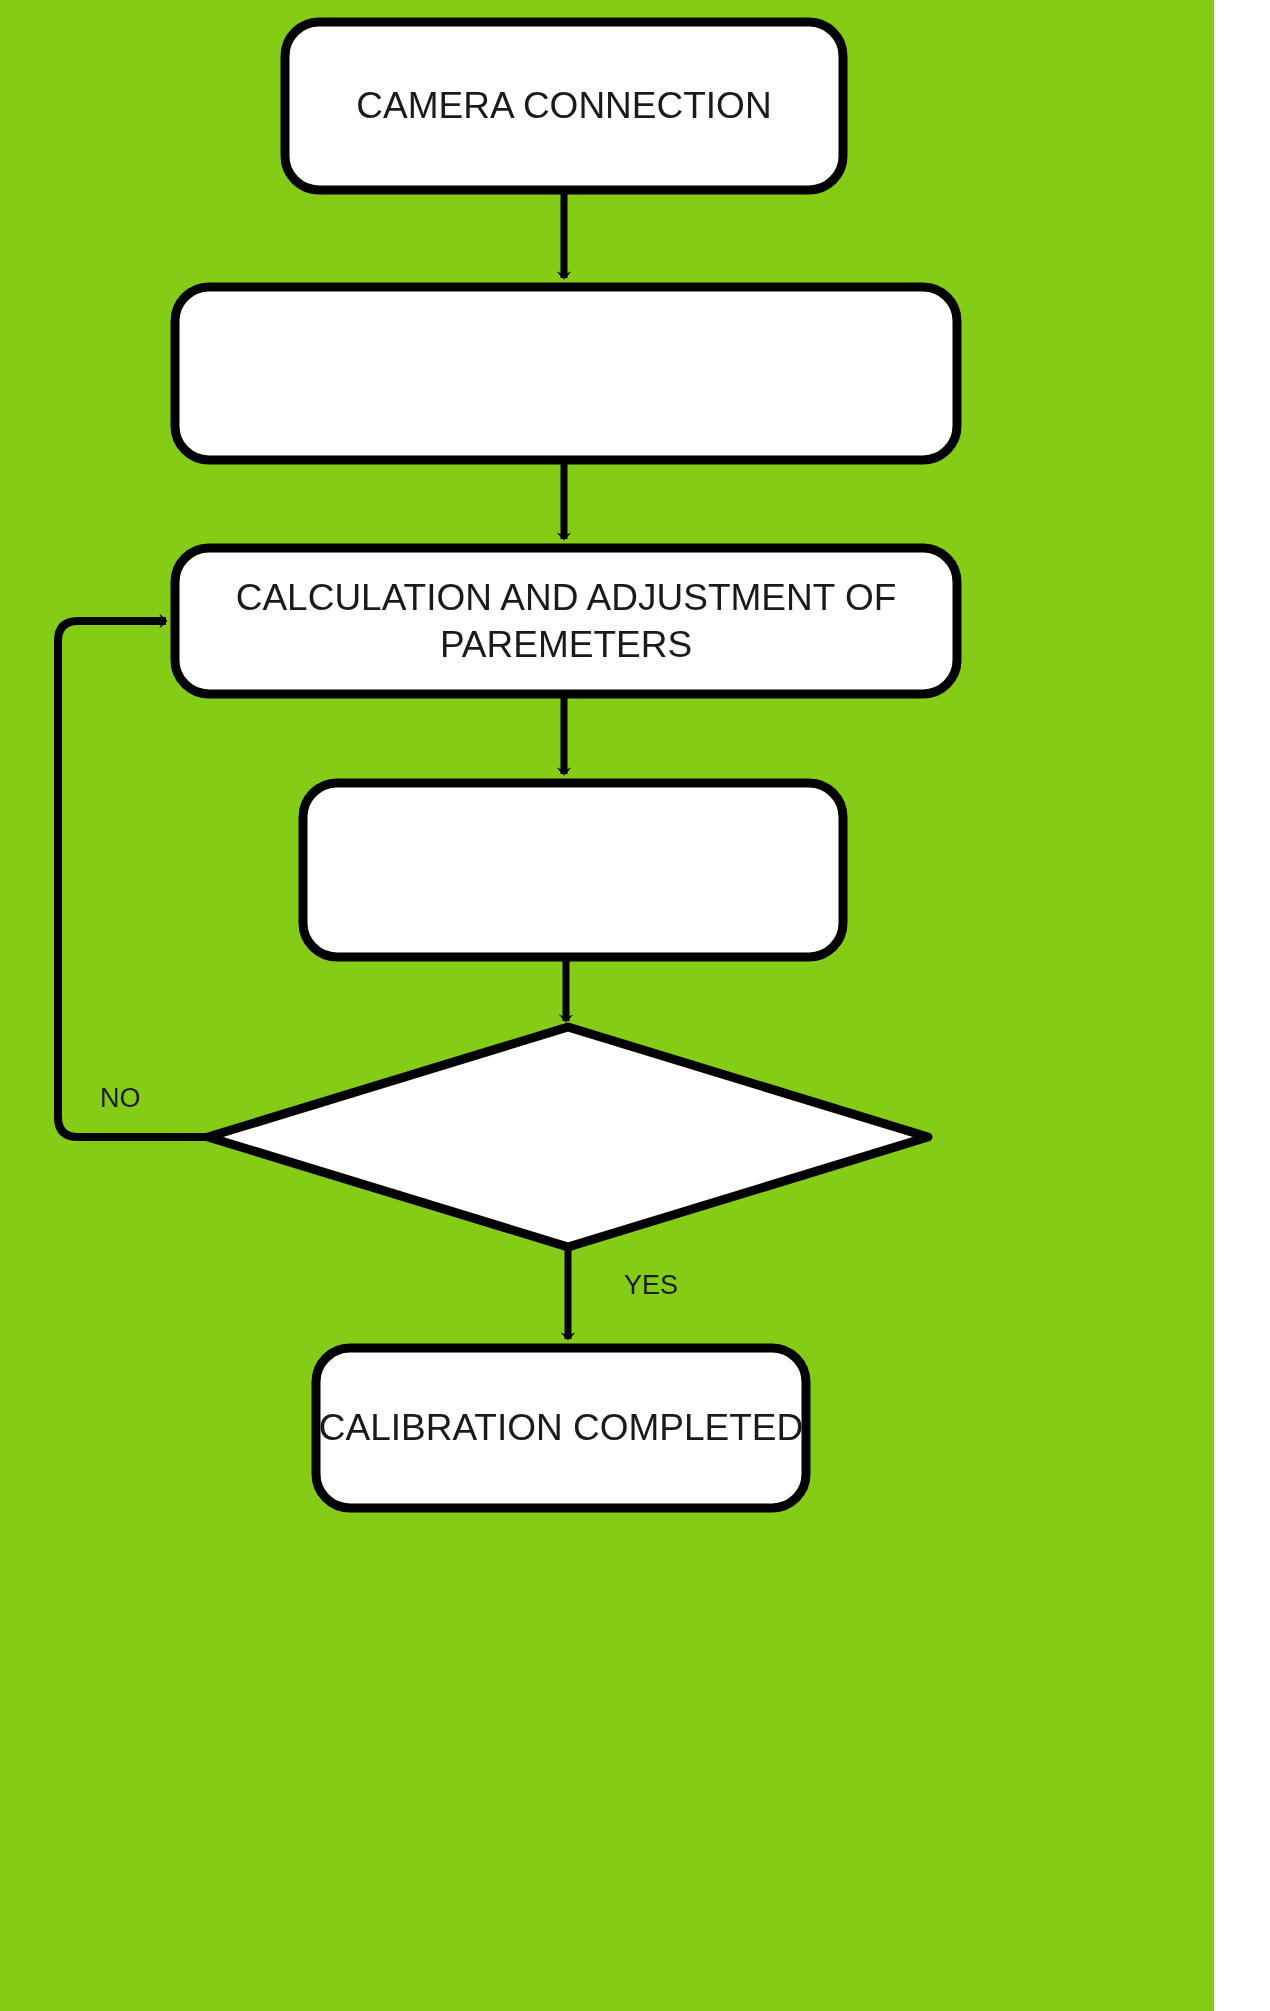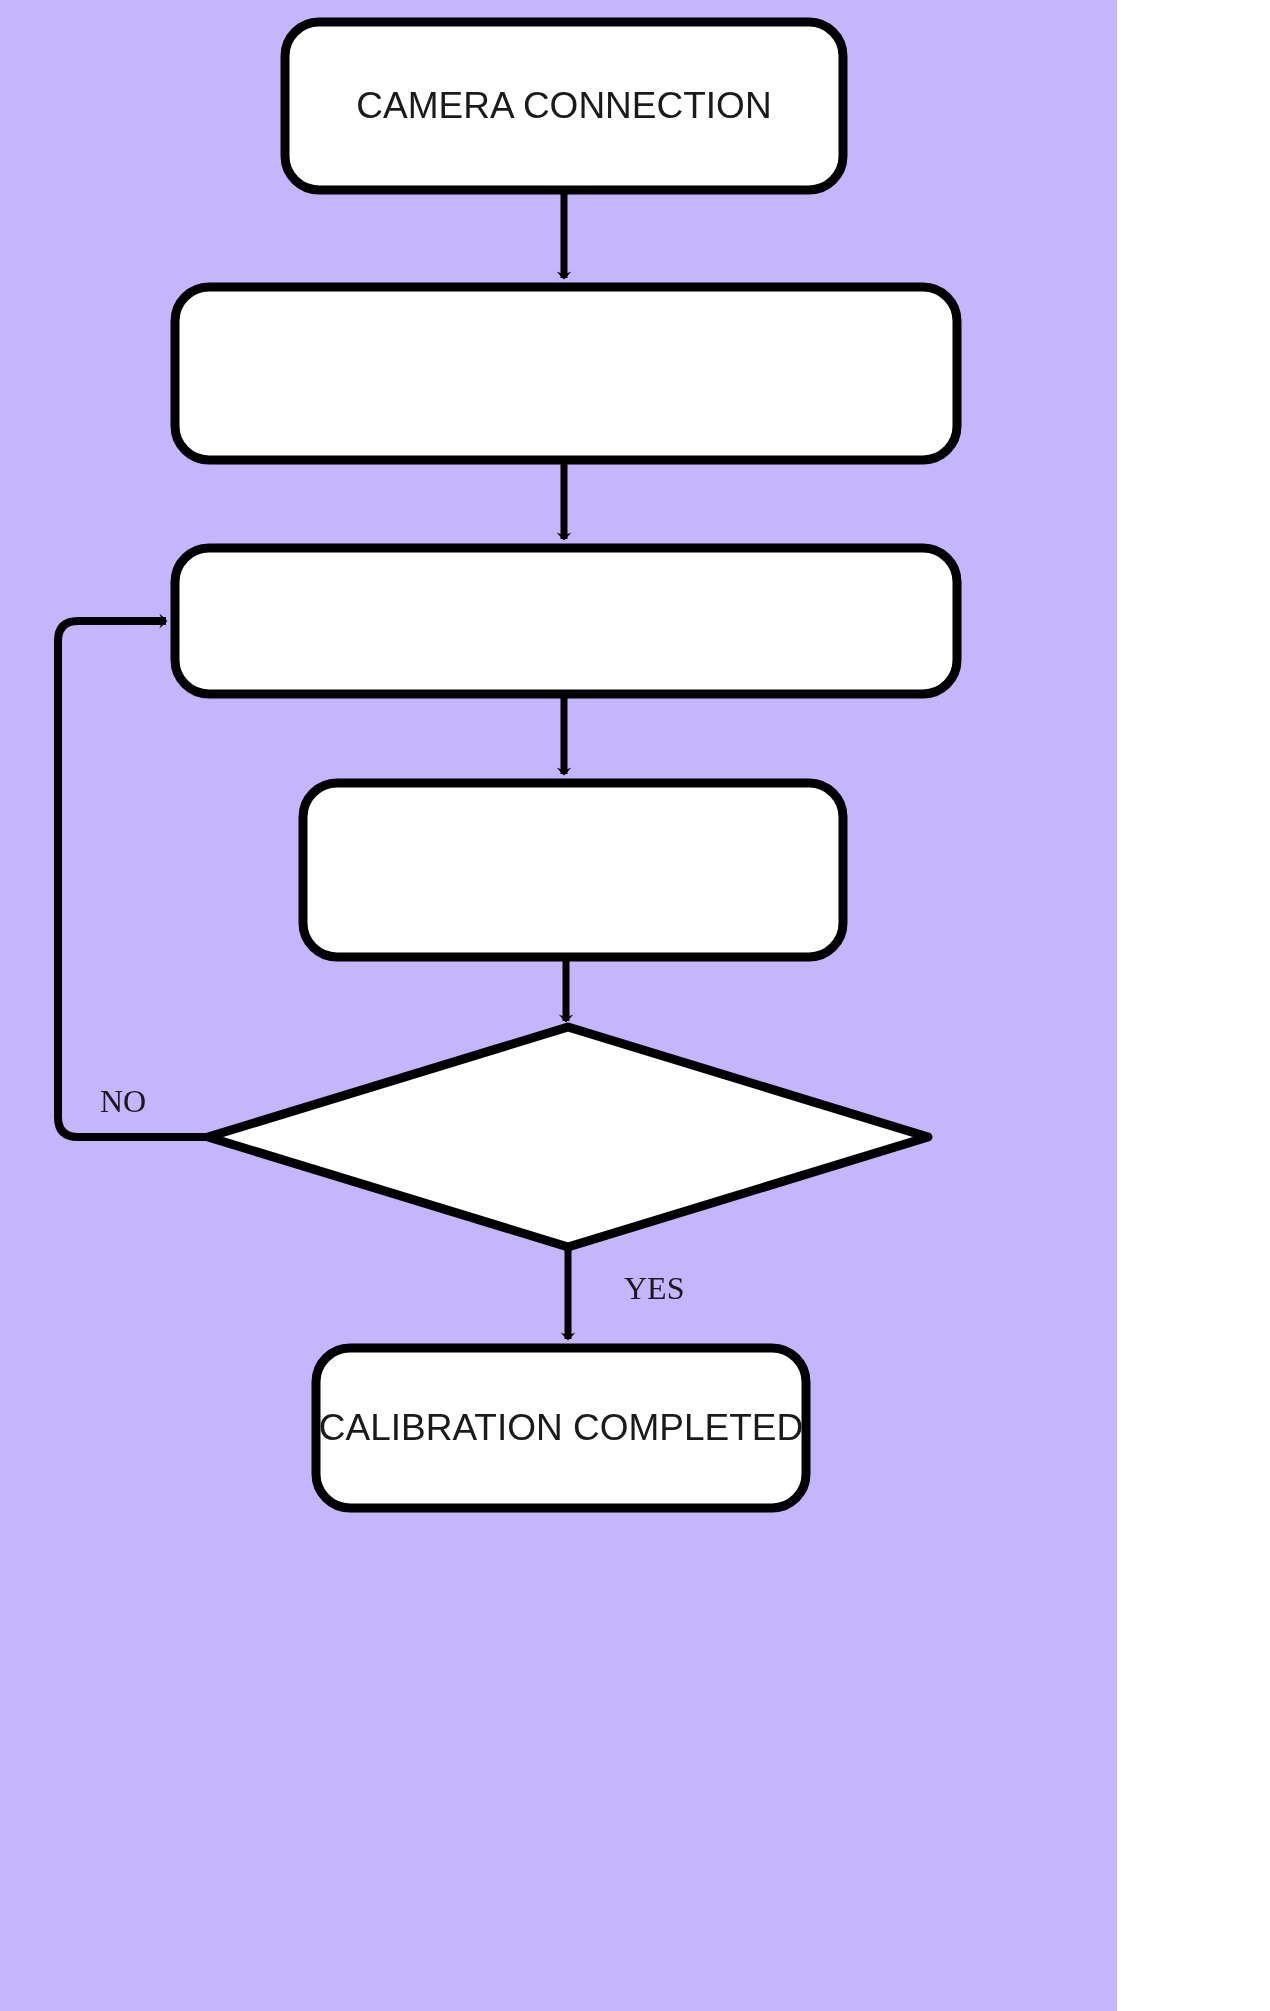--- a/index.html
+++ b/index.html
@@ -5,23 +5,23 @@
   html, body {
     margin: 0;
     padding: 0;
     background: #ffffff;
   }
   body {
     font-family: "Liberation Sans", sans-serif;
   }
   #flow-root {
     position: relative;
-    width: 1117px;
+    width: 1214px;
     height: 2011px;
-    background: #c4b5fd;
+    background: #84cc16;
     overflow: hidden;
   }
   #flow-svg {
     position: absolute;
     left: 0;
     top: 0;
     width: 1270px;
     height: 2011px;
   }
   .node-label {
@@ -34,22 +34,22 @@
     font-family: "Liberation Sans", sans-serif;
     font-size: 37px;
     line-height: 1.28;
     letter-spacing: 0px;
     white-space: pre-line;
     pointer-events: none;
   }
   .edge-label {
     position: absolute;
     color: #1a1a1a;
-    font-family: Liberation Serif, serif;
-    font-size: 32px;
+    font-family: Liberation Sans, sans-serif;
+    font-size: 27px;
     line-height: 1;
     white-space: nowrap;
   }
 </style>
 </head>
 <body>
 
 <div id="flow-root">
 
   <svg id="flow-svg" viewBox="0 0 1270 2011" xmlns="http://www.w3.org/2000/svg">
@@ -85,20 +85,22 @@
 
     <path d="M 208 1137 L 78 1137 Q 58 1137 58 1117 L 58 641 Q 58 621 78 621 L 166 621" fill="none" stroke="#000000" stroke-width="8" stroke-linecap="butt" marker-end="url(#arrowhead-left)"></path>
 
     <line x1="568" y1="1247" x2="568" y2="1339" stroke="#000000" stroke-width="7" marker-end="url(#arrowhead)"></line>
 
   </svg>
 
   <div class="node-label" style="left:285px; top:22px; width:558px; height:168px;">CAMERA CONNECTION</div>
 
 
+  <div class="node-label" style="left:175px; top:548px; width:782px; height:146px;">CALCULATION AND ADJUSTMENT OF
+PAREMETERS</div>
 
 
 
   <div class="node-label" style="left:316px; top:1348px; width:490px; height:160px;text-align:right;">CALIBRATION COMPLETED</div>
 
   <div class="edge-label" style="left:100px; top:1085px;">NO</div>
 
   <div class="edge-label" style="left:624px; top:1272px;">YES</div>
 
 </div>

